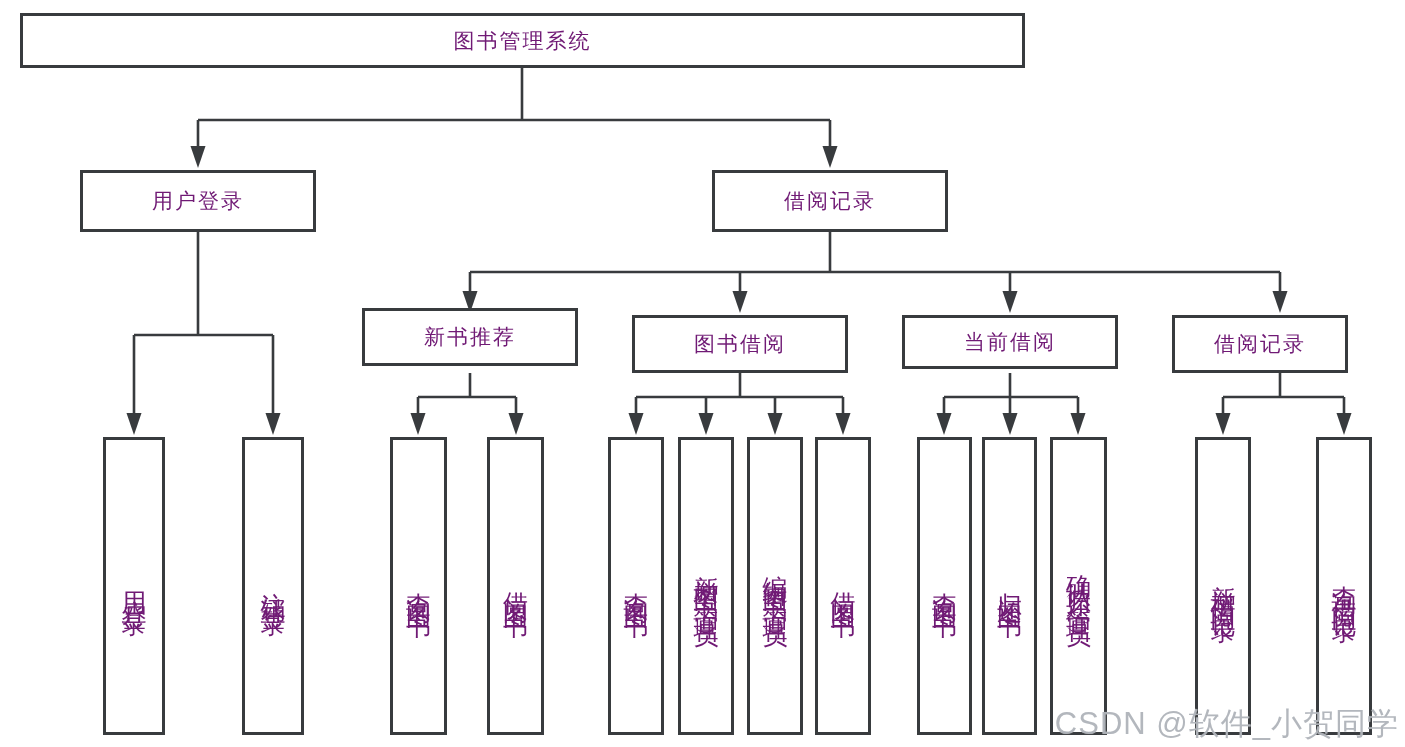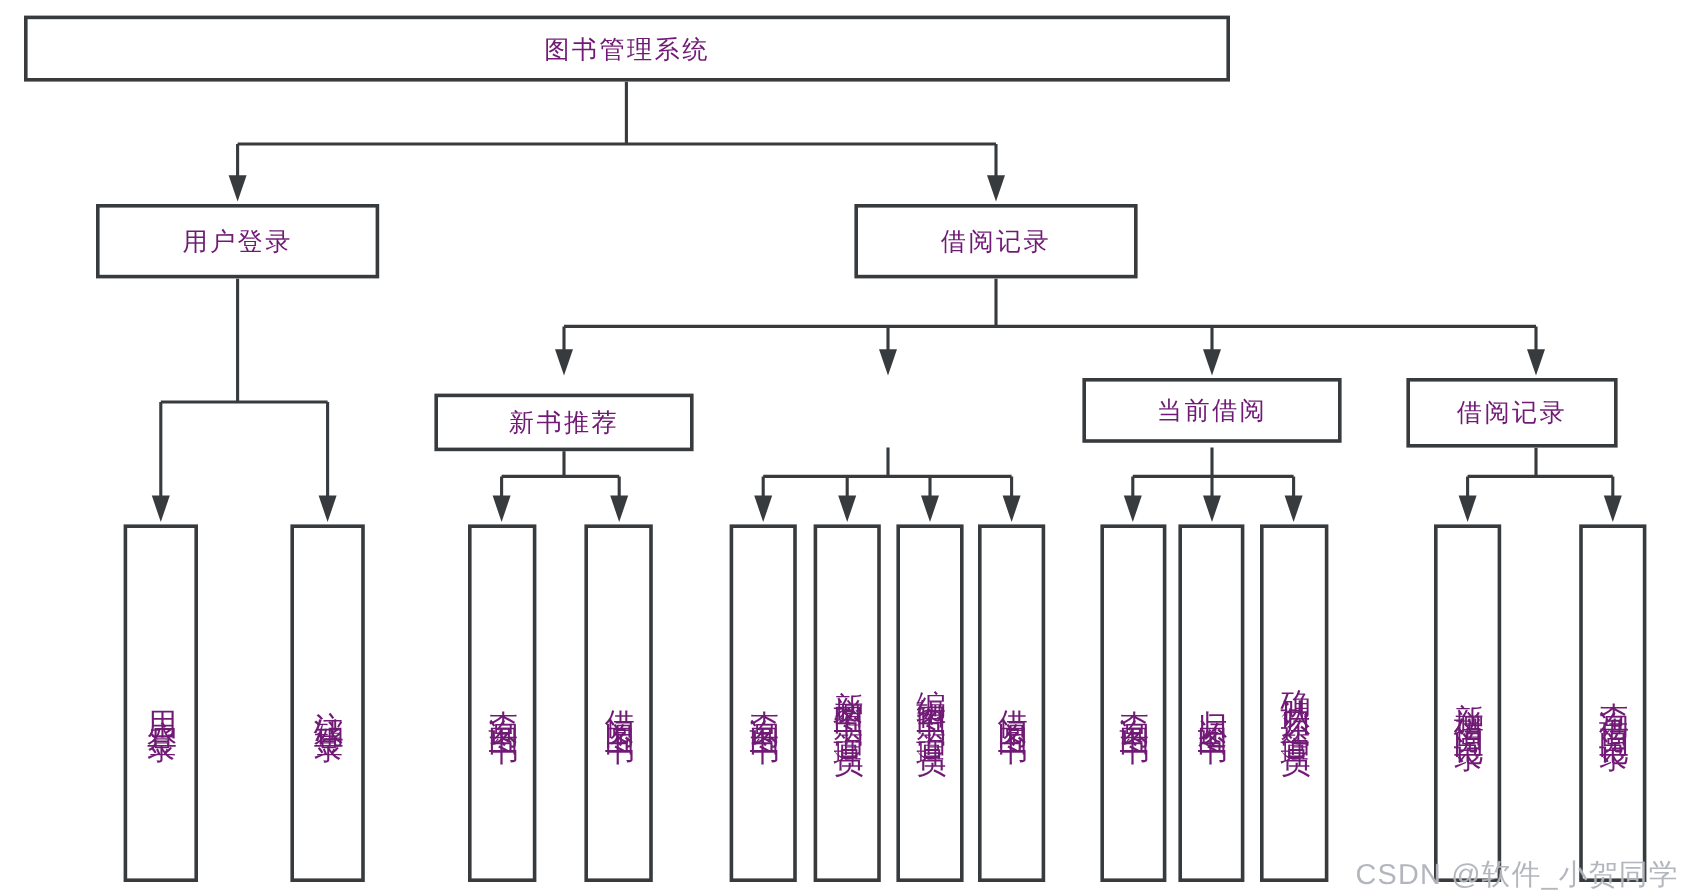--- a/index.html
+++ b/index.html
@@ -31,21 +31,21 @@
     writing-mode:vertical-rl;
     text-orientation:mixed;
     letter-spacing:7px;
     line-height:1;
     white-space:nowrap;
   }
   .watermark{
     position:absolute;
     right:6px;bottom:2px;
     z-index:10;
-    font-size:24px;
+    font-size:31px;
     color:rgba(172,177,183,0.92);
     text-shadow:0 0 1px rgba(255,255,255,0.6);
     letter-spacing:1px;
     font-family:"Liberation Sans", sans-serif;
   }
 </style>
 </head>
 <body>
 
 <div class="canvas">
@@ -101,22 +101,25 @@
     <span class="lbl">图书管理系统</span>
   </div>
 
   <div class="node h" style="left:80px;top:170px;width:236px;height:62px;">
     <span class="lbl">用户登录</span>
   </div>
   <div class="node h" style="left:712px;top:170px;width:236px;height:62px;">
     <span class="lbl">借阅记录</span>
   </div>
 
-  <div class="node h" style="left:362px;top:328px;width:216px;height:48px;">
+  <div class="node h" style="left:362px;top:308px;width:216px;height:58px;">
     <span class="lbl">新书推荐</span>
+  </div>
+  <div class="node h" style="left:632px;top:315px;width:216px;height:58px;">
+    <span class="lbl">图书借阅</span>
   </div>
   <div class="node h" style="left:902px;top:315px;width:216px;height:54px;">
     <span class="lbl">当前借阅</span>
   </div>
   <div class="node h" style="left:1172px;top:315px;width:176px;height:58px;">
     <span class="lbl">借阅记录</span>
   </div>
 
   <div class="node v" style="left:103px;top:437px;width:62px;height:298px;">
     <span class="lbl">用户登录</span>

